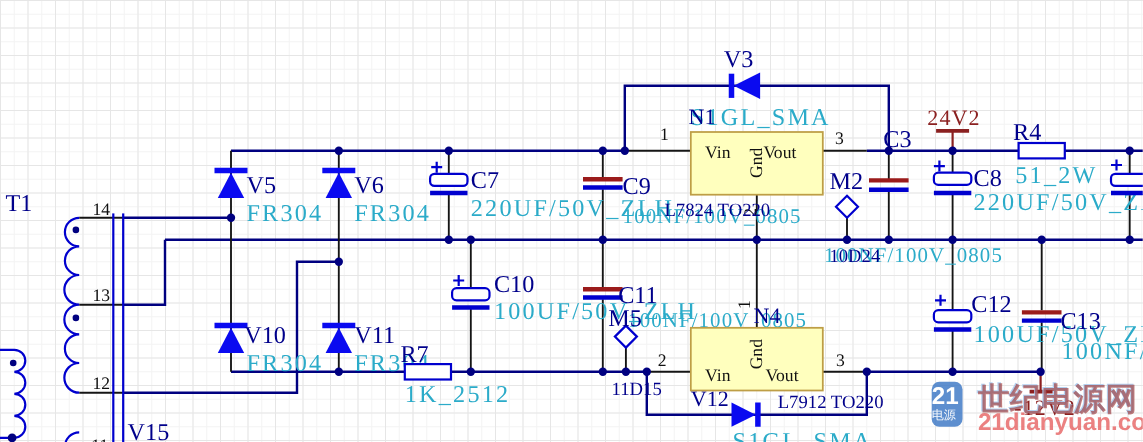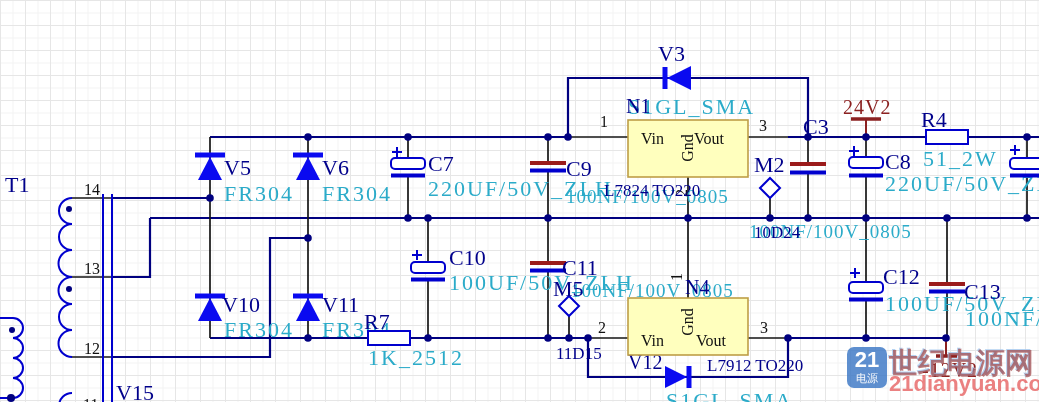--- a/index.html
+++ b/index.html
@@ -28,22 +28,22 @@
   .ref20{fill:#00008B;font-size:20px}
   .ref17{fill:#00008B;font-size:17px}
   .val{fill:#2BABC9;font-size:22px;letter-spacing:2px}
   .val19{fill:#2BABC9;font-size:19px;letter-spacing:1px}
   .net{fill:#8B2020;font-size:20px;letter-spacing:1px}
   .pin{fill:#111;font-size:16px}
   .boxlbl{fill:#111;font-size:16px}
   .boxcomp{fill:#FFFFBE;stroke:#BE9E46;stroke-width:1.6}
   
   .wm{position:absolute;left:845px;top:344px;width:194px;height:58px;pointer-events:none}
-  .wm-logo{position:absolute;left:2px;top:3px;width:40px;height:41px;border-radius:7px;
-    background:rgba(58,118,196,.82);color:#fff;text-align:center;
+  .wm-logo{position:absolute;left:2px;top:3px;width:28px;height:41px;border-radius:7px;
+    background:rgba(58,118,196,.82);color:#fff;text-align:left;
     font-family:"Liberation Sans","DejaVu Sans",sans-serif}
   .wm-logo .n{display:block;font-size:22px;font-weight:bold;line-height:24px;margin-top:1px}
   .wm-logo .c{display:block;font-size:11px;line-height:12px;opacity:.95}
   .wm-name{position:absolute;left:44px;top:0;width:150px;font-size:29px;font-weight:bold;
     color:rgba(158,58,58,.66);letter-spacing:0px;white-space:nowrap;
     text-shadow:-1px -1px 0 rgba(168,202,238,.85);
     font-family:"Liberation Sans","DejaVu Sans",sans-serif}
   .wm-url{position:absolute;left:44px;top:27px;font-size:22px;font-weight:bold;
     color:rgba(230,98,98,.8);white-space:nowrap;
     font-family:"Liberation Sans","DejaVu Sans",sans-serif}

